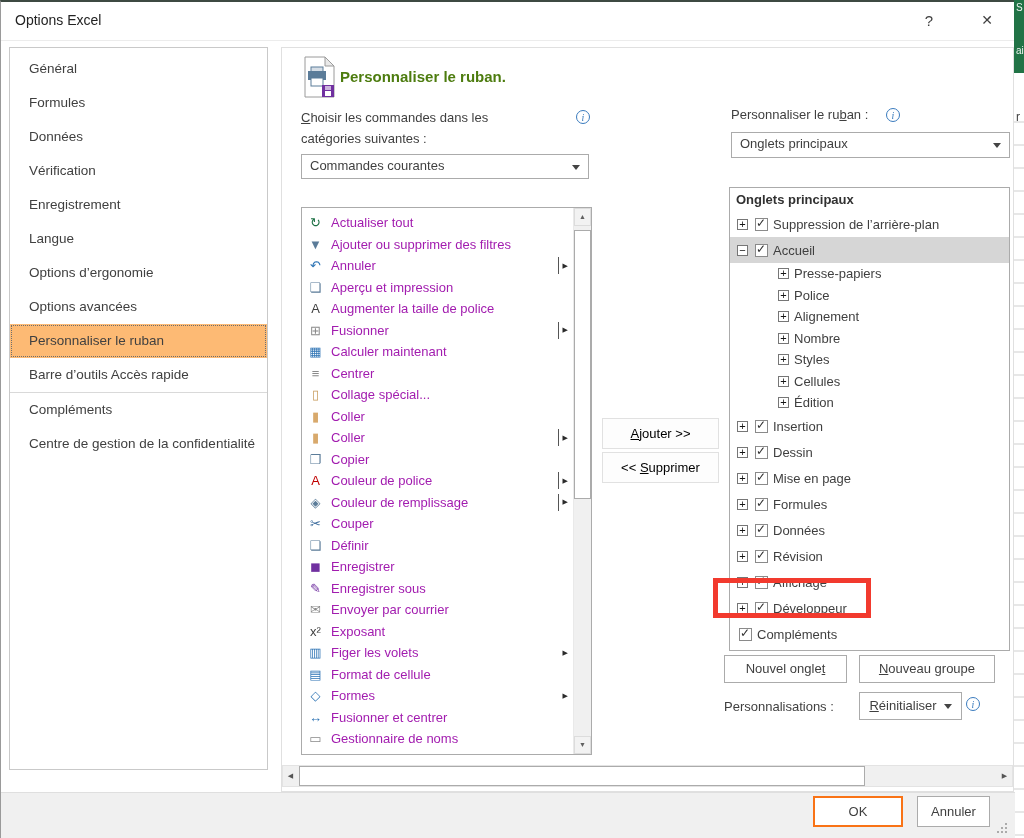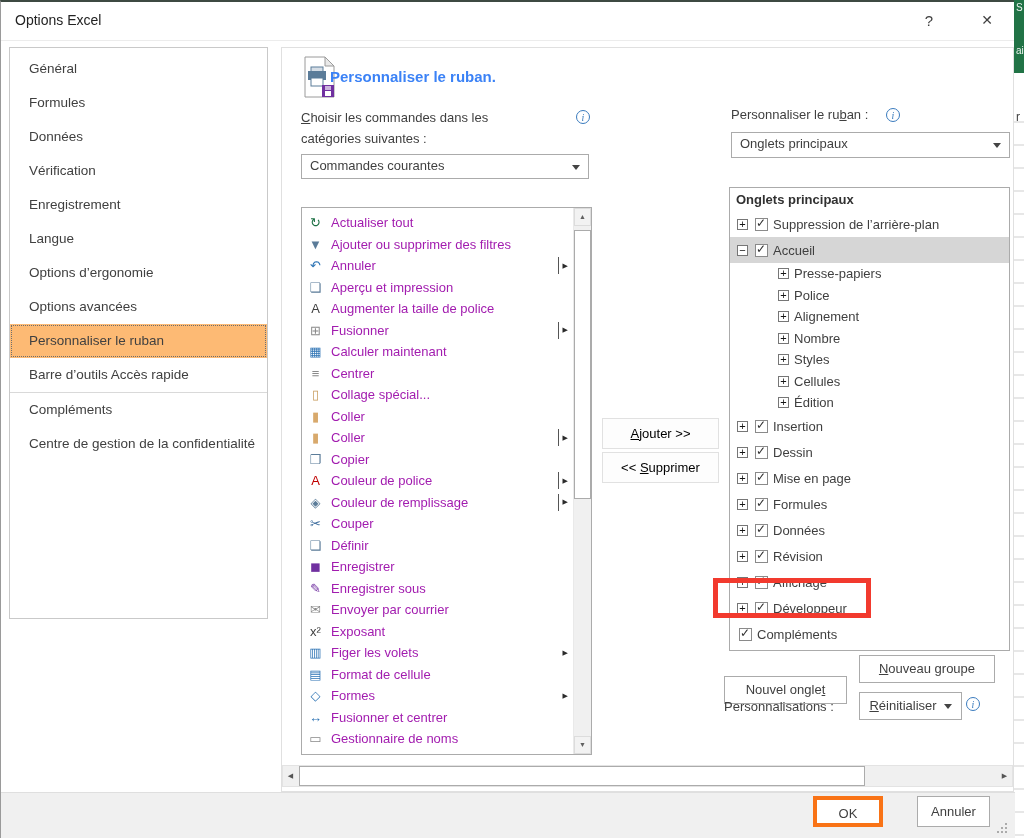--- a/index.html
+++ b/index.html
@@ -10,31 +10,31 @@
   
   .dialog{position:absolute;left:0;top:0;width:1014px;height:838px;background:#fff;
           border-top:2px solid #3d4a42;border-left:1px solid #9a9a9a;box-sizing:border-box;}
   .titlebar{position:absolute;left:0;top:0;width:100%;height:38px;background:#fff;border-bottom:1px solid #ececec;}
   .title{position:absolute;left:14px;top:10px;font-size:14px;color:#232323;}
   .tb-btn{position:absolute;top:5px;width:30px;height:27px;text-align:center;line-height:27px;color:#3f3f3f;cursor:default;}
   .help-btn{left:913px;font-size:15px;}
   .close-btn{left:971px;font-size:14px;}
 
   
-  .sidebar{position:absolute;left:8px;top:45px;width:259px;height:572px;background:#fff;
+  .sidebar{position:absolute;left:8px;top:45px;width:259px;height:723px;background:#fff;
            border:1px solid #c9c9c9;box-sizing:border-box;padding-top:4px;}
   .side-item{height:34px;line-height:34px;padding-left:19px;font-size:13.5px;color:#404040;white-space:nowrap;}
   .side-item.selected{background:#fdba74;outline:1px dotted #6e6e6e;outline-offset:-2px;}
   .side-item.divided{border-top:1px solid #d9d9d9;}
 
   
   .main{position:absolute;left:280px;top:45px;width:733px;height:745px;background:#fff;
         border:1px solid #e0e0e0;box-sizing:border-box;}
   .hdr-icon{position:absolute;left:18px;top:8px;}
-  .hdr-title{position:absolute;left:48px;top:20px;font-size:15px;font-weight:bold;color:#3b82f6;}
+  .hdr-title{position:absolute;left:58px;top:20px;font-size:15px;font-weight:bold;color:#4d7c0f;}
 
   .choose-label{position:absolute;left:19px;top:59px;width:240px;line-height:21px;color:#3f3f3f;}
   .info{display:inline-block;width:14px;height:14px;border-radius:50%;border:1px solid #3a7bbe;color:#3a7bbe;
         font-family:"Liberation Serif",serif;font-style:italic;font-size:10px;line-height:13px;text-align:center;box-sizing:border-box;}
   .info-choose{position:absolute;left:294px;top:62px;}
   .info-ribbon{position:absolute;left:604px;top:60px;}
 
   .dropdown{position:absolute;background:#fff;border:1px solid #ababab;box-sizing:border-box;}
   .dd-text{position:absolute;left:8px;top:3px;white-space:nowrap;}
   .caret{position:absolute;right:8px;top:10px;width:0;height:0;
@@ -77,41 +77,41 @@
   .tree-row.top{height:26px;}
   .tree-row.selected{background:#d6d6d6;}
   .tree-row.ind{padding-left:48px;}
   .expand{width:11px;height:11px;flex:none;border:1px solid #767676;background:#fff;color:#151515;
           font-size:11px;line-height:9px;text-align:center;box-sizing:border-box;}
   .checkbox{width:13px;height:13px;flex:none;border:1px solid #8a8a8a;background:#fff;position:relative;box-sizing:border-box;margin-left:2px;}
   .checkbox::after{content:"✓";position:absolute;left:0px;top:-3px;font-size:12px;color:#333;}
   .tree-label{white-space:nowrap;color:#3f3f3f;}
 
   
-  .newtab-btn{position:absolute;left:442px;top:607px;width:123px;height:28px;line-height:26px;margin-top:21px;}
+  .newtab-btn{position:absolute;left:442px;top:607px;width:123px;height:28px;line-height:26px;}
   .newgrp-btn{position:absolute;left:577px;top:607px;width:136px;height:28px;line-height:26px;}
   .pers-label{position:absolute;left:442px;top:651px;color:#3f3f3f;}
   .reset-btn{position:absolute;left:577px;top:644px;width:103px;height:28px;line-height:26px;}
   .impexp-btn{position:absolute;left:577px;top:680px;width:148px;height:27px;line-height:25px;}
   .btn .bcaret{display:inline-block;width:0;height:0;margin-left:7px;vertical-align:middle;
          border-left:4px solid transparent;border-right:4px solid transparent;border-top:5px solid #444;}
   .info-reset{position:absolute;left:684px;top:649px;}
 
   
   .hscroll{position:absolute;left:0px;top:717px;width:731px;height:22px;background:#f0f0f0;
            border:1px solid #e3e3e3;box-sizing:border-box;}
   .hs-btn{position:absolute;top:0;bottom:0;width:15px;color:#555;font-size:7px;text-align:center;line-height:20px;}
   .hs-left{left:0;}
   .hs-right{right:0;}
   .hs-thumb{position:absolute;left:16px;top:0;bottom:0;width:566px;background:#fff;border:1px solid #ababab;box-sizing:border-box;}
 
   
   .footer{position:absolute;left:0;top:790px;width:1014px;height:48px;background:#f0f0f0;
           border-top:1px solid #dfdfdf;box-sizing:border-box;}
-  .ok-btn{position:absolute;left:812px;top:3px;width:70px;height:31px;line-height:27px;border:4px solid #f97316;}
+  .ok-btn{position:absolute;left:812px;top:3px;width:90px;height:31px;line-height:27px;border:2px solid #f97316;}
   .cancel-btn{position:absolute;left:916px;top:3px;width:73px;height:31px;line-height:29px;}
   .grip{position:absolute;right:6px;bottom:5px;width:12px;height:12px;}
   .grip::before{content:"";position:absolute;left:0;top:8px;width:2px;height:2px;background:#ababab;
         box-shadow:8px 0 #ababab,8px -4px #ababab,8px -8px #ababab,4px 0 #ababab,4px -4px #ababab,0 0 #ababab;}
 
   
   .annotation{position:absolute;left:713px;top:578px;width:158px;height:40px;border:5px solid #f23a2e;
               box-sizing:border-box;z-index:60;}
 
   

